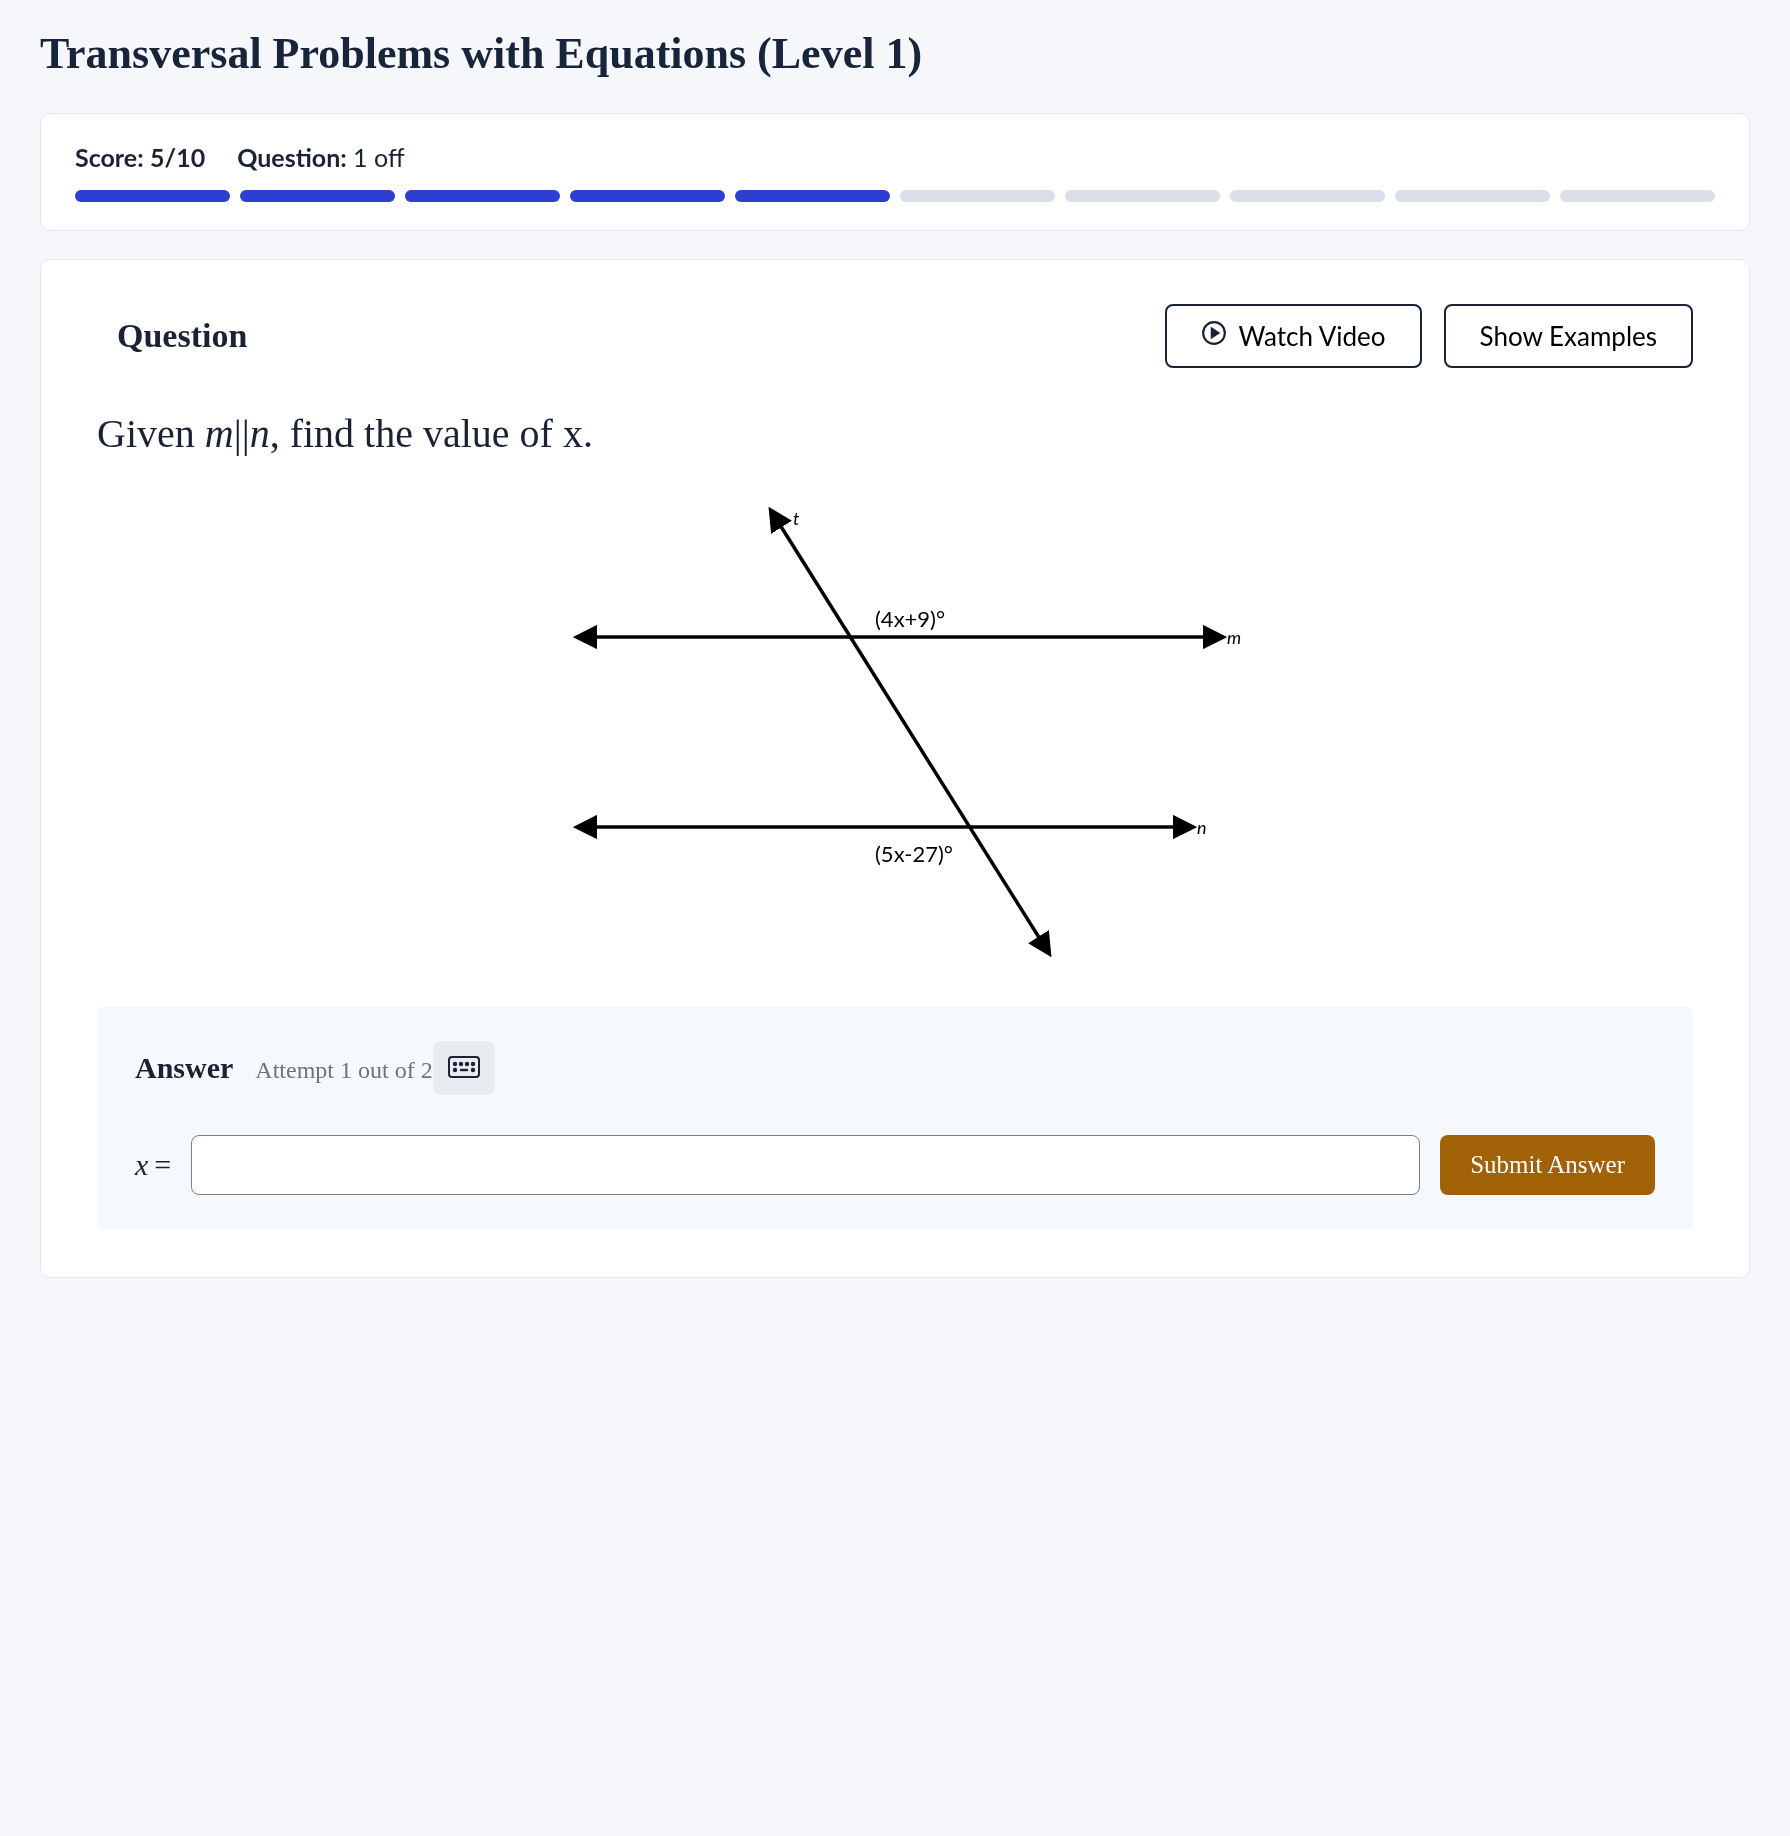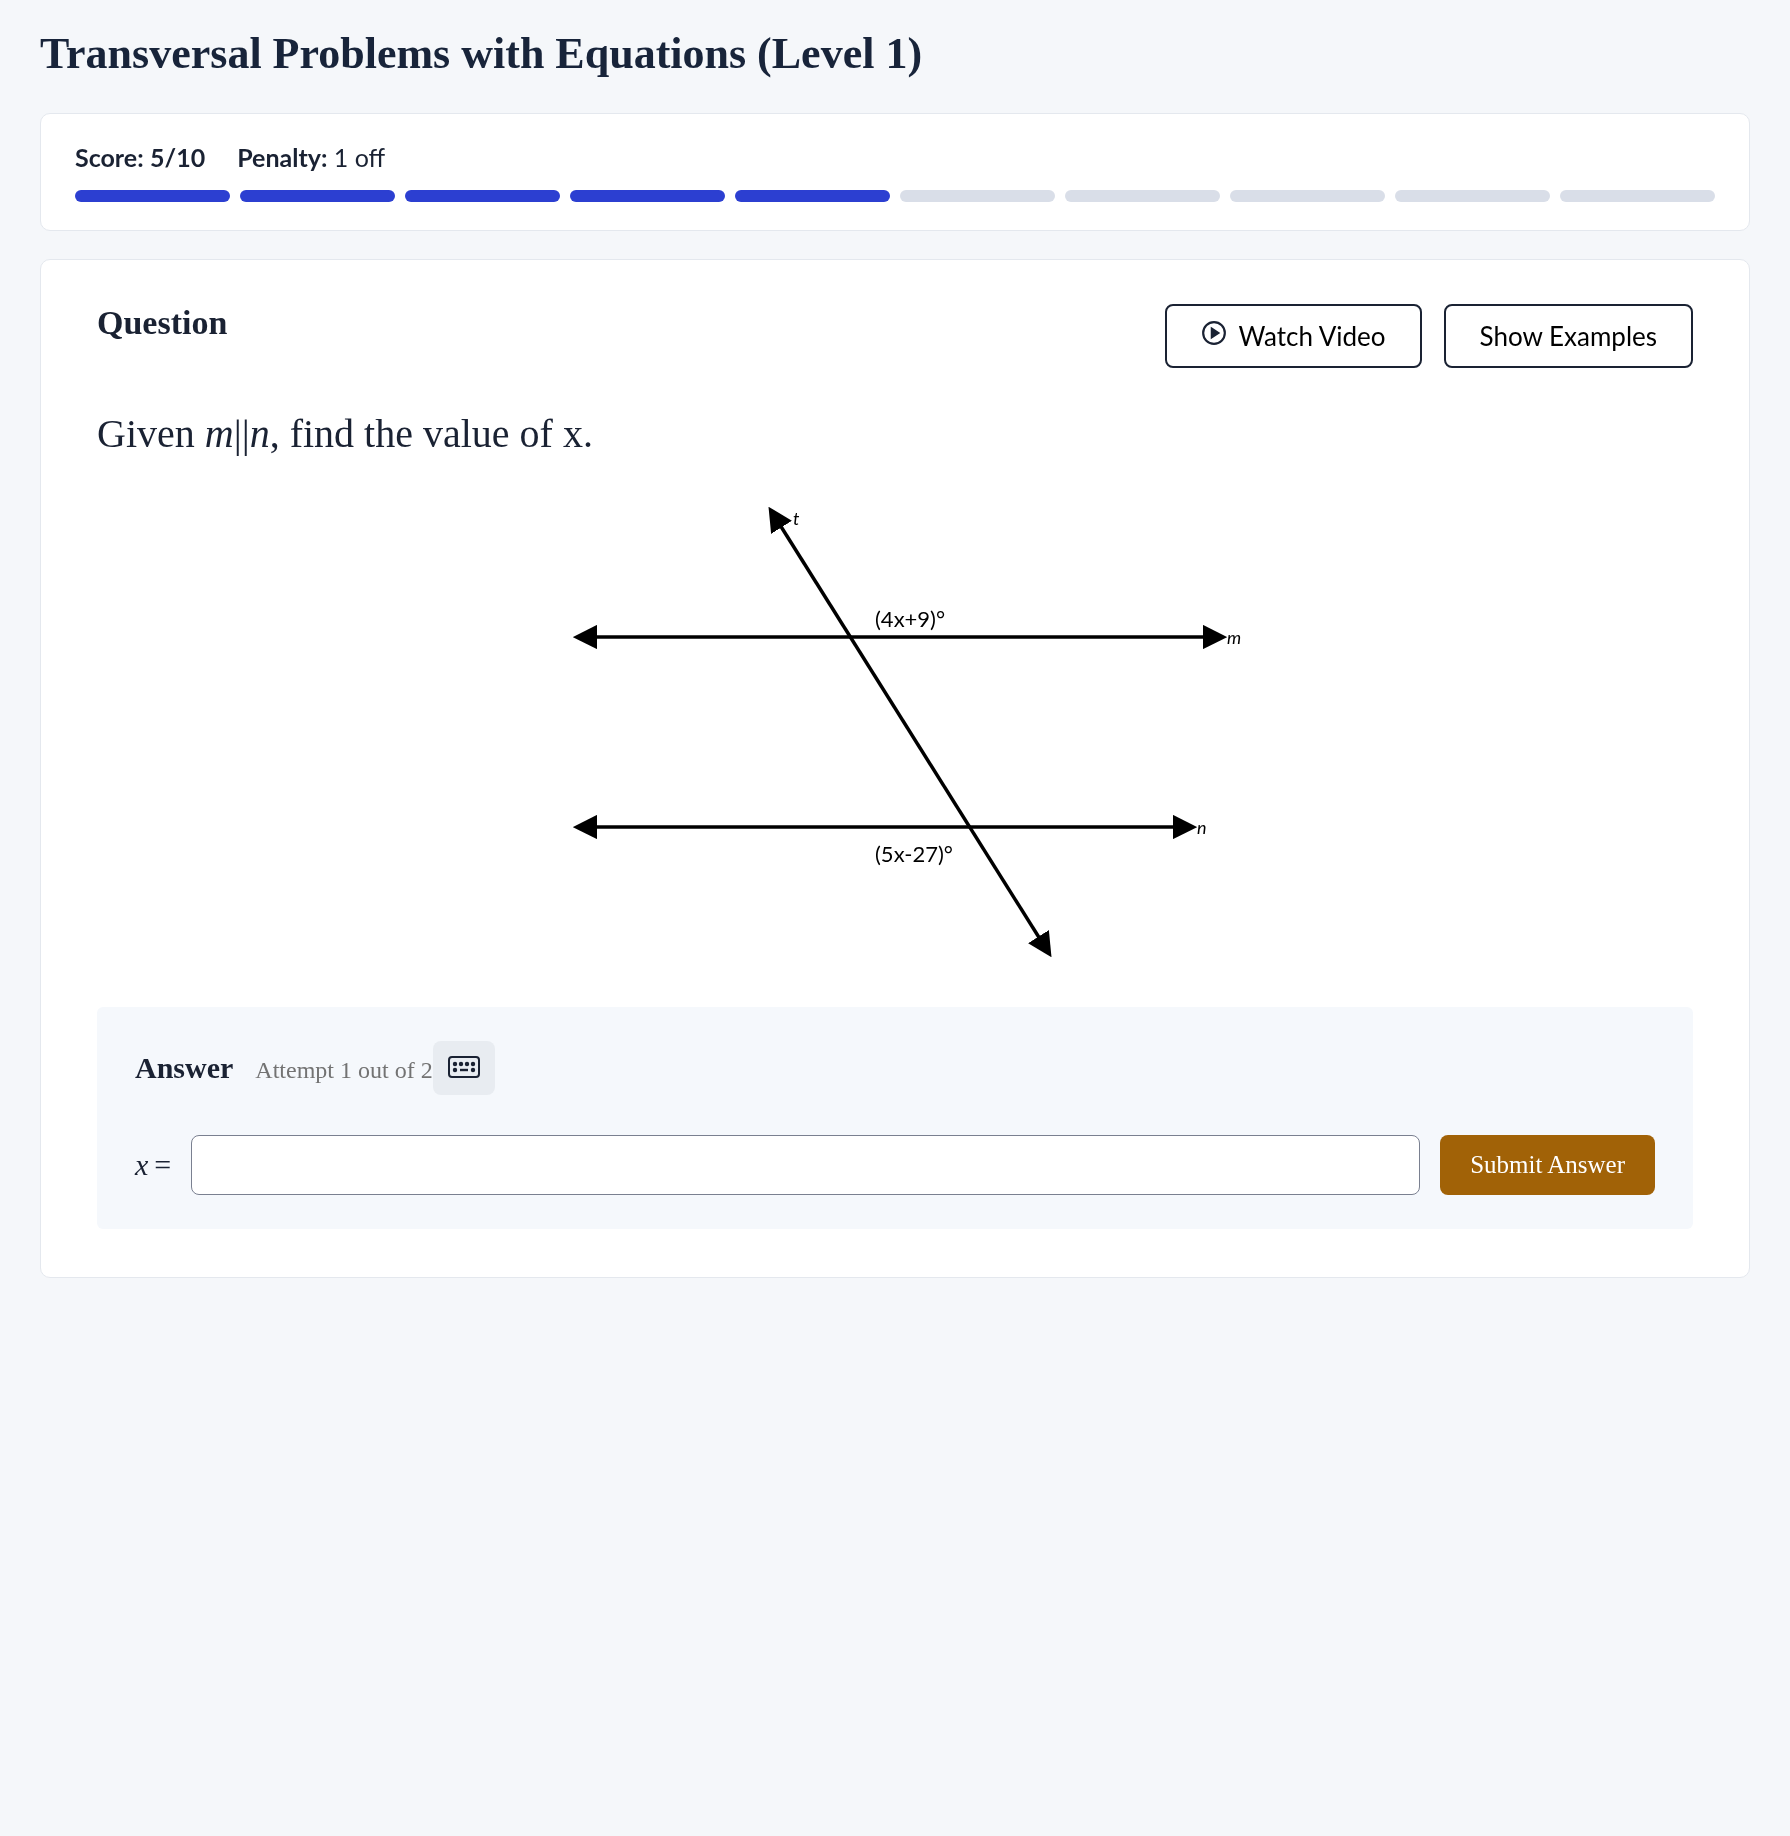--- a/index.html
+++ b/index.html
@@ -36,23 +36,24 @@
   .seg {
     flex: 1;
     height: 12px;
     border-radius: 6px;
     background: #d9dee8;
   }
   .seg.fill { background: #2c3fd1; }
   .q-card { padding: 44px 56px 48px 56px; }
   .q-header {
     display: flex;
-    align-items: flex-start;
+    align-items: center;
     justify-content: space-between;
     margin-bottom: 42px;
+    margin-left: 20px;
   }
   .q-label {
     font-family: Georgia, "Times New Roman", serif;
     font-weight: 700;
     font-size: 34px;
   }
   .q-buttons { display: flex; gap: 22px; }
   .btn-outline {
     background: #fff;
     border: 2px solid #1a2233;
@@ -148,21 +149,21 @@
 </head>
 <body>
 
 <h1 class="page-title">Transversal Problems with Equations (Level 1)</h1>
 
 <div class="card">
   <div class="score-row">
     <span class="bold">Score:</span>
     <span class="bold">5/10</span>
     &nbsp;&nbsp;&nbsp;
-    <span class="bold">Penalty:</span>
+    <span class="bold">Question:</span>
     <span>1 off</span>
   </div>
   <div class="progress">
     <div class="seg fill"></div>
     <div class="seg fill"></div>
     <div class="seg fill"></div>
     <div class="seg fill"></div>
     <div class="seg fill"></div>
     <div class="seg"></div>
     <div class="seg"></div>

